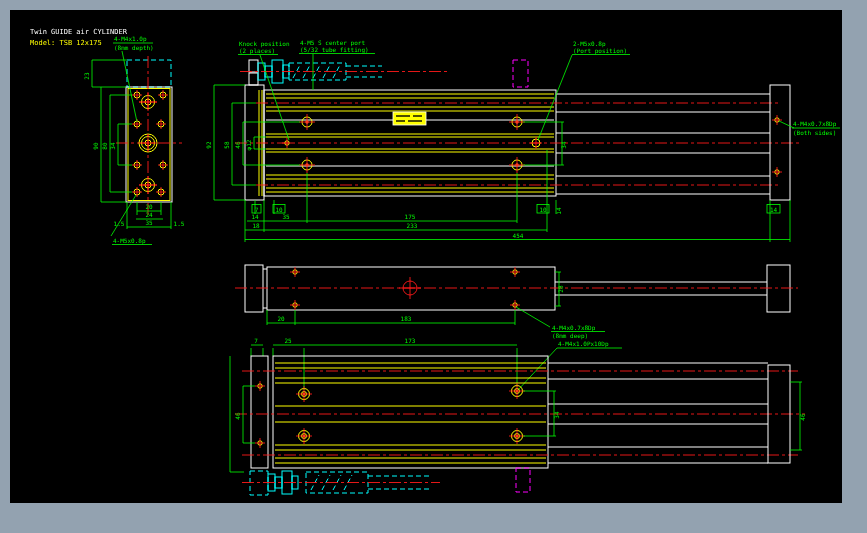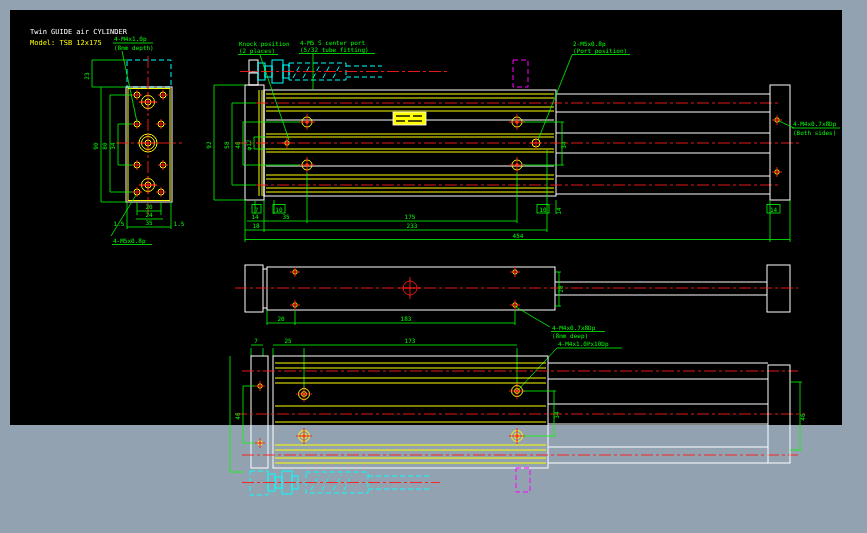--- a/index.html
+++ b/index.html
@@ -2,21 +2,21 @@
 <html><head>
 <meta charset="utf-8">
 <style>
   html,body{margin:0;padding:0;}
   body{
     width:867px;height:533px;position:relative;overflow:hidden;
     background:#93a2b0;
     font-family:"DejaVu Sans Mono","Liberation Mono",monospace;
   }
   #cad-canvas{
-    position:absolute;left:10px;top:10px;width:832px;height:415px;
+    position:absolute;left:10px;top:10px;width:832px;height:493px;
     background:#000;
   }
   svg{display:block}
   
   .sw{stroke:#ffffff;fill:none;stroke-width:1}
   .sy{stroke:#ffff00;fill:none;stroke-width:1}
   .sg{stroke:#00ff00;fill:none;stroke-width:.8}
   .sr{stroke:#ff1a1a;fill:none;stroke-width:.9}
   .sc{stroke:#00ffff;fill:none;stroke-width:1}
   .sm{stroke:#ff00ff;fill:none;stroke-width:1}

